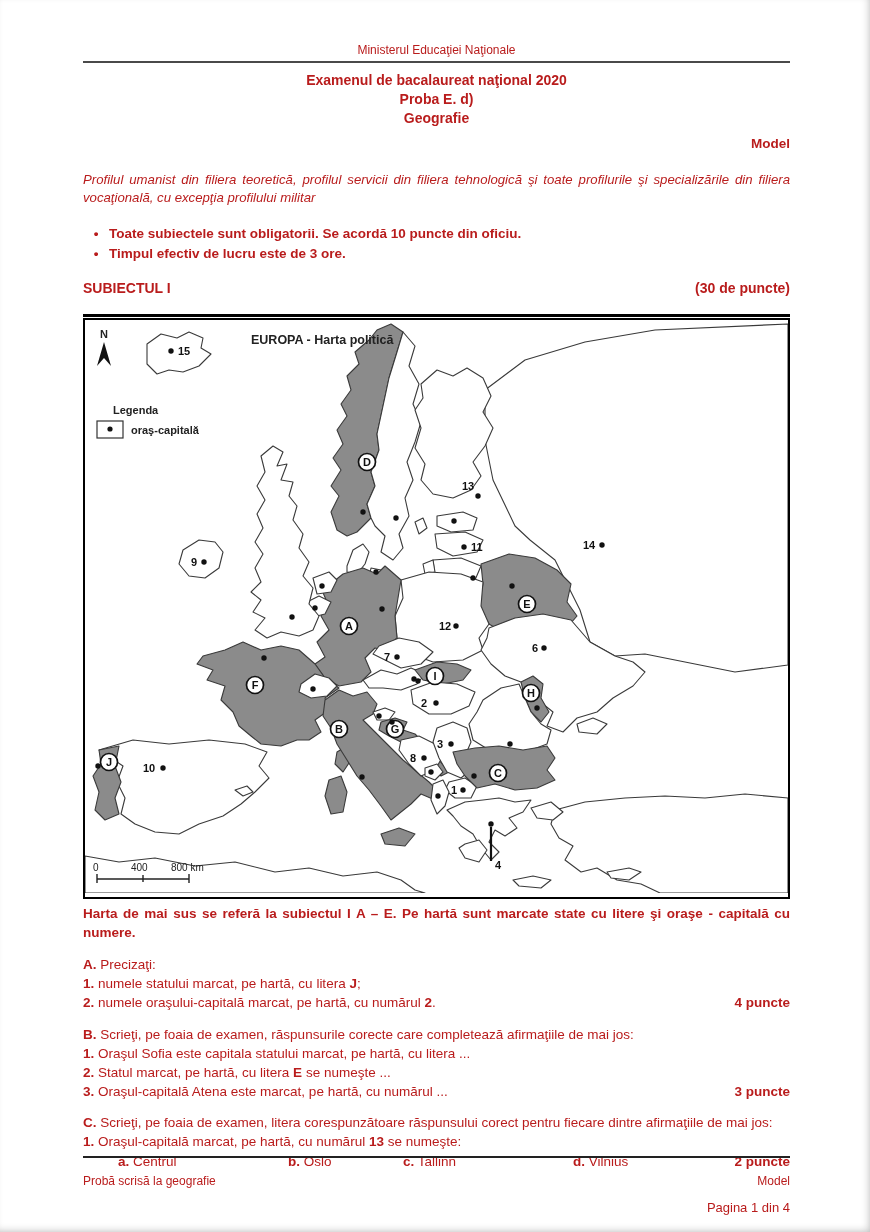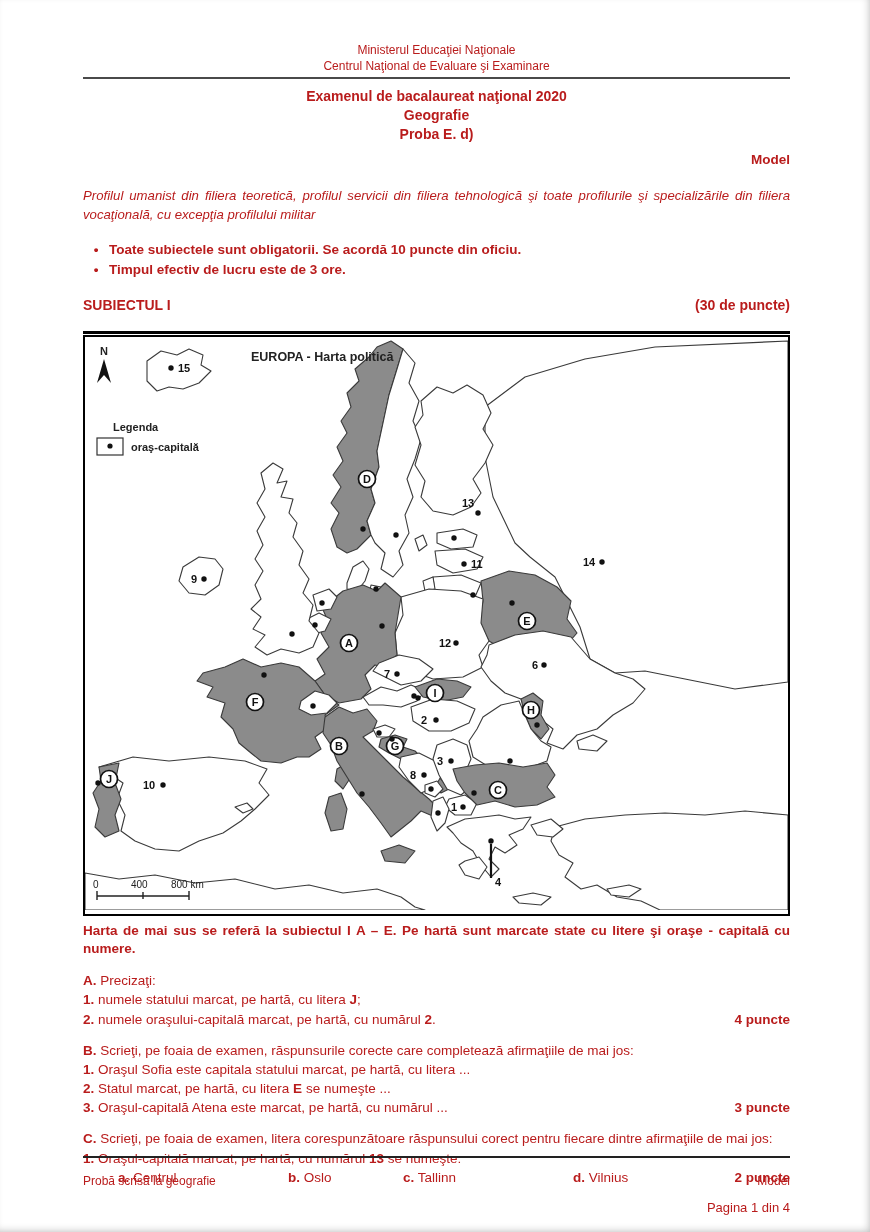--- a/index.html
+++ b/index.html
@@ -37,28 +37,27 @@
   .footer-page{text-align:right;font-size:13px;margin-top:12px;}
 </style>
 </head>
 <body>
 
 <div class="page">
   <div class="content">
 
     <div class="hdr">
       <div>Ministerul Educaţiei Naţionale</div>
-      <div>Centrul Naţional de Evaluare şi Examinare</div>
     </div>
     <hr class="hdr-rule">
 
     <div class="title-block">
       <div>Examenul de bacalaureat naţional 2020</div>
+      <div>Proba E. d)</div>
       <div>Geografie</div>
-      <div>Proba E. d)</div>
     </div>
     <div class="model-line">Model</div>
 
     <div class="note">Profilul umanist din filiera teoretică, profilul servicii din filiera tehnologică şi toate profilurile şi specializările din filiera vocaţională, cu excepţia profilului militar</div>
 
     <div class="bullets">
       <div class="bullet">
         <span class="b-dot">•</span>
         <span>Toate subiectele sunt obligatorii. Se acordă 10 puncte din oficiu.</span>
       </div>

